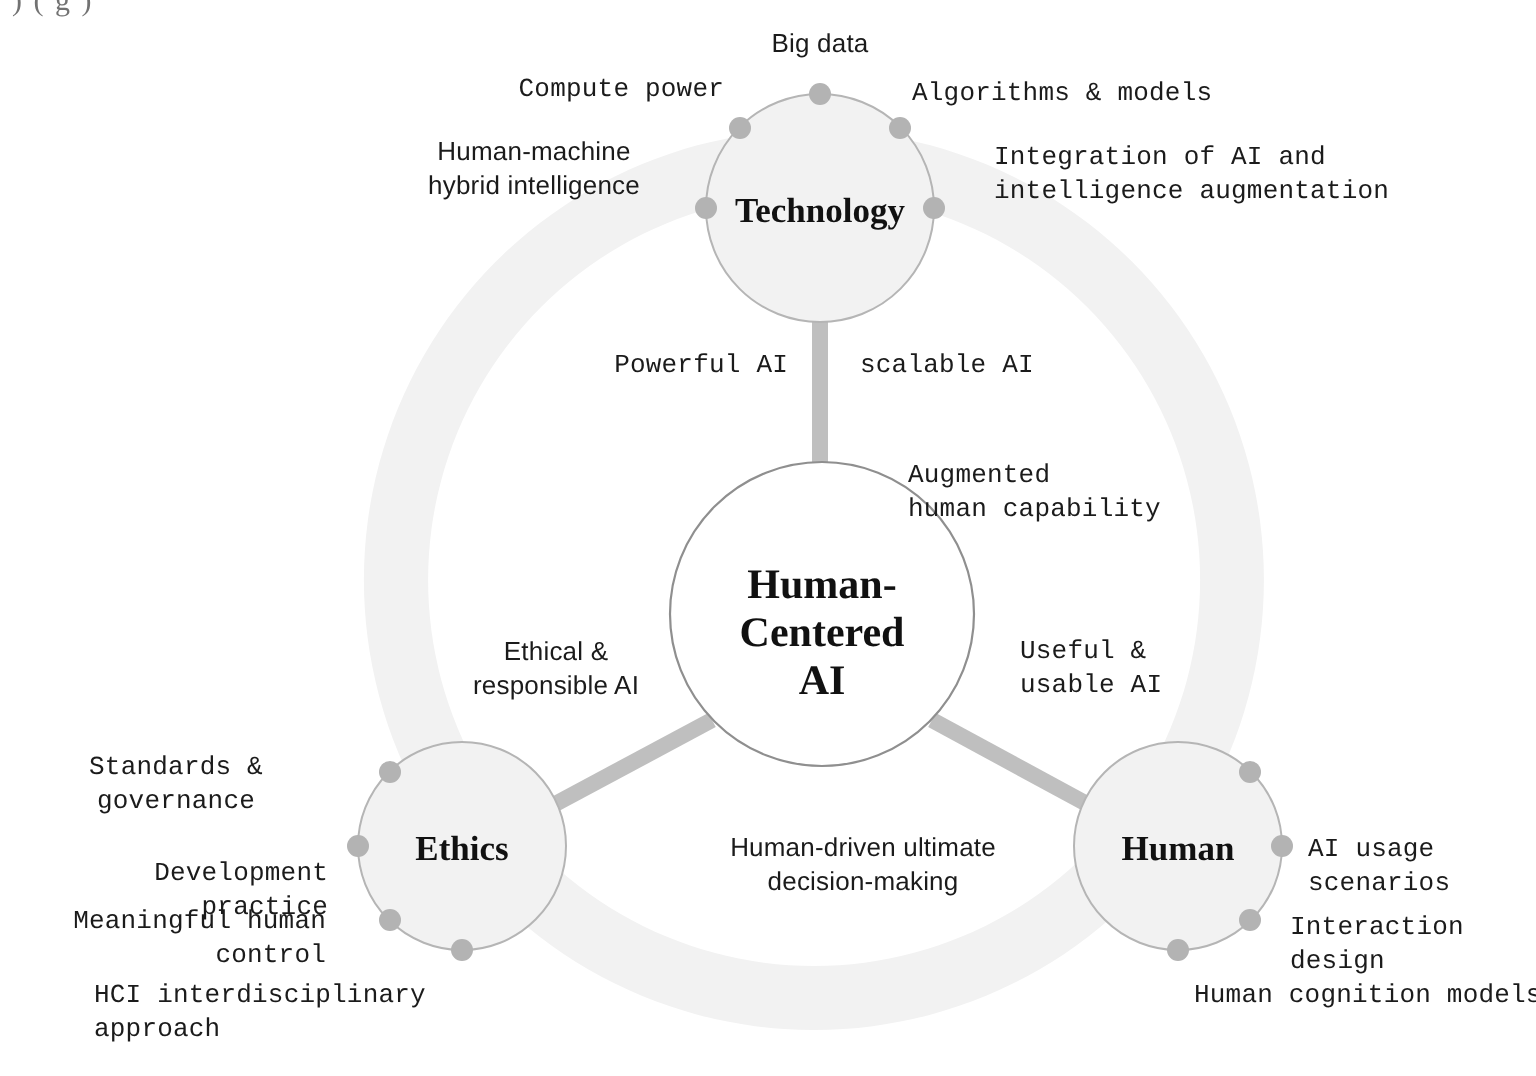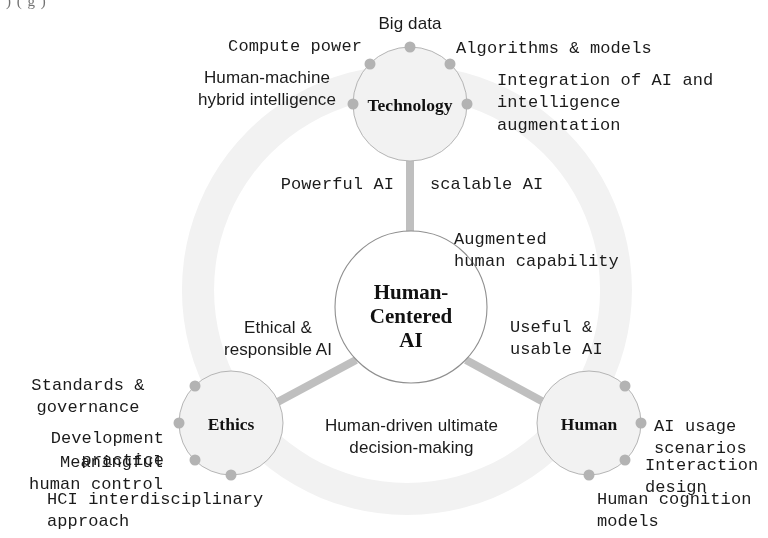--- a/index.html
+++ b/index.html
@@ -34,21 +34,21 @@
   }
   .node-title.big {
     font-size: 21px;
   }
   .node-title.outer {
     font-size: 17.5px;
   }
   .diagram-label {
     position: absolute;
     font-family: "Liberation Sans", sans-serif;
-    font-size: 17px;
+    font-size: 13px;
     line-height: 1.32;
     color: #1b1b1b;
     white-space: pre-line;
     letter-spacing: 0.1px;
   }
   .diagram-label.center-align { text-align: center; }
   .diagram-label.left-align   { text-align: left; font-family: Liberation Mono, monospace; }
   .diagram-label.right-align  { text-align: right; font-family: Liberation Mono, monospace; }
 
   .caption-fragment {
@@ -148,21 +148,21 @@
 
   <div class="diagram-label left-align" style="left:454px; top:229px; width:170px;">Augmented
 human capability</div>
 
   <div class="diagram-label center-align" style="left:218px; top:317px; width:120px;">Ethical &amp;
 responsible AI</div>
 
   <div class="diagram-label left-align" style="left:510px; top:317px; width:120px;">Useful &amp;
 usable AI</div>
 
-  <div class="diagram-label center-align" style="left:324px; top:415px; width:175px;">Human-driven ultimate
+  <div class="diagram-label center-align" style="left:344px; top:415px; width:175px;">Human-driven ultimate
 decision-making</div>
 
   <div class="diagram-label right-align" style="left:8px; top:375px; width:160px;text-align:center;">Standards &amp; governance</div>
 
   <div class="diagram-label right-align" style="left:0px; top:428px; width:152px;margin-left:12px;">Development practice</div>
 
   <div class="diagram-label right-align" style="left:0px; top:452px; width:163px;">Meaningful human control</div>
 
   <div class="diagram-label left-align" style="left:47px; top:489px; width:230px;">HCI interdisciplinary approach</div>
 

